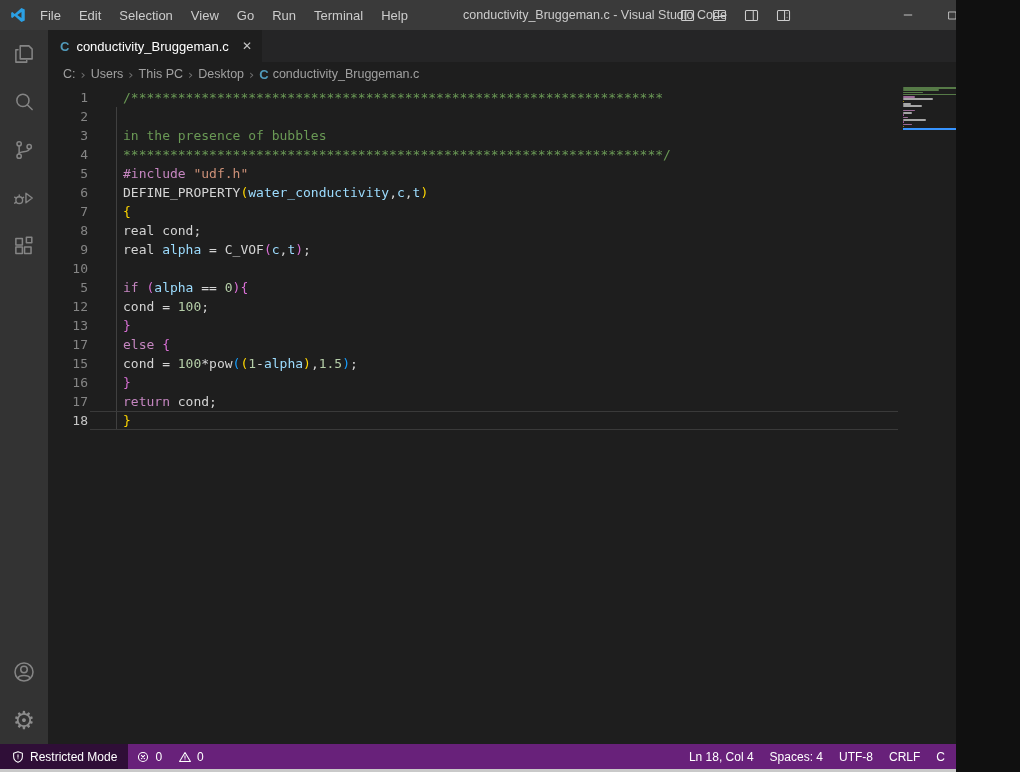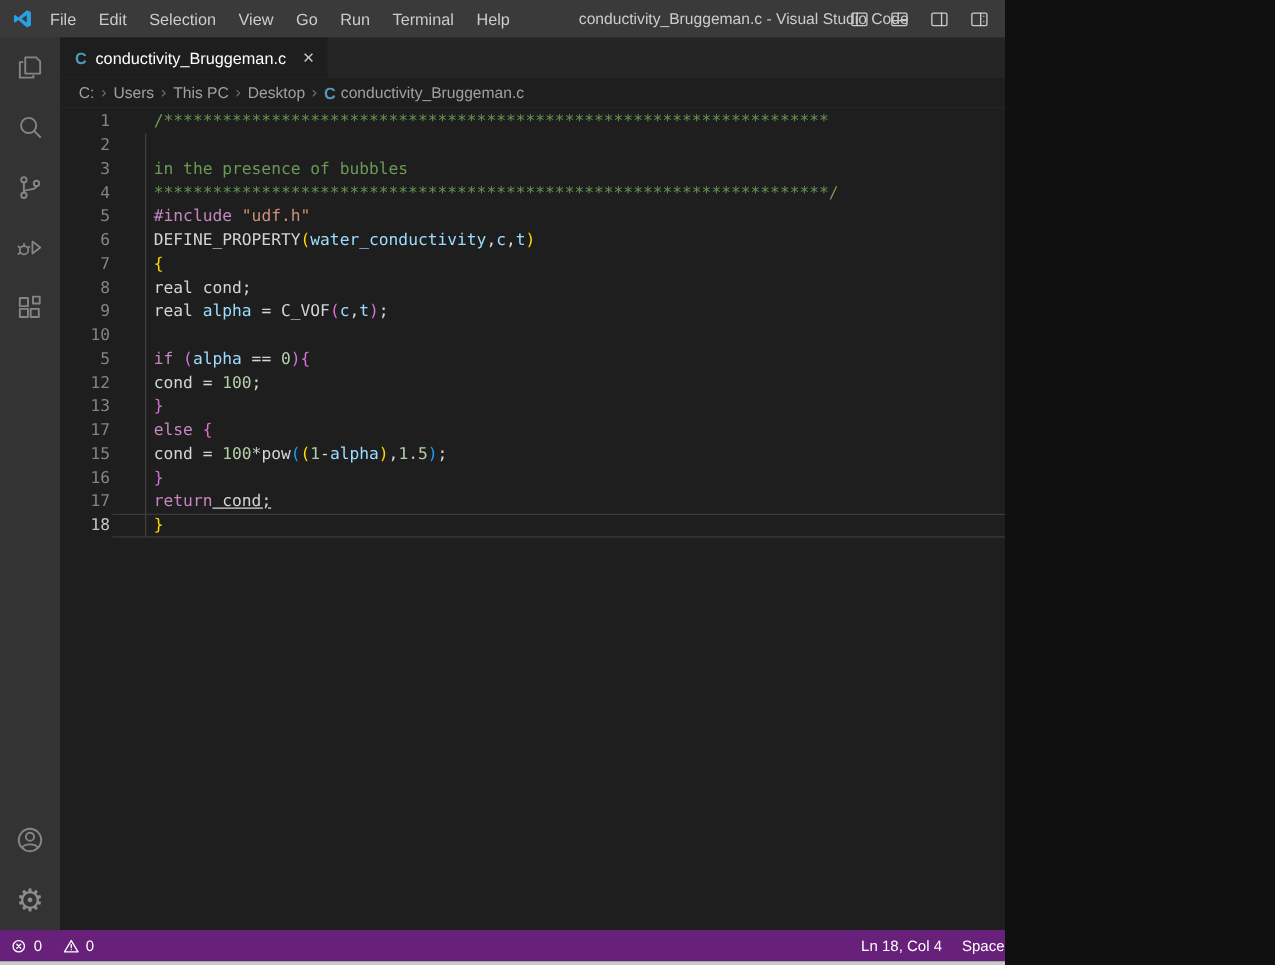--- a/index.html
+++ b/index.html
@@ -1,18 +1,18 @@
 <!DOCTYPE html>
 <html><head>
 <meta charset="utf-8">
 <style>
   * { margin:0; padding:0; box-sizing:border-box; }
   html,body { background:#101010; }
   body { font-family:"Liberation Sans", sans-serif; }
-  #app { position:relative; width:804px; height:772px; background:#14532d; overflow:hidden; }
+  #app { position:relative; width:956px; height:772px; background:#c4b5fd; overflow:hidden; }
 
   
   .titlebar { position:absolute; left:0; top:0; width:1020px; height:30px; background:#3a3a3a;
               display:flex; align-items:center; color:#cccccc; font-size:13px; }
   .logo { margin-left:9px; margin-right:4px; display:flex; align-items:center; }
   .menubar { display:flex; align-items:center; }
   .menu-item { padding:4px 9px; border-radius:4px; cursor:default; }
   .win-title { position:absolute; left:400px; width:390px; text-align:center; font-size:12.5px; color:#cccccc; white-space:nowrap; }
   .tb-actions { position:absolute; right:225px; top:0; height:30px; display:flex; align-items:center; gap:8px; }
   .tb-actions .ic { width:24px; height:24px; display:flex; align-items:center; justify-content:center; }
@@ -291,21 +291,21 @@
         <div class="code-line">
           <span class="line-num">15</span>
           <span class="line-text"><span style="color: rgb(212, 212, 212);">cond = </span><span style="color: rgb(181, 206, 168);">100</span><span style="color: rgb(212, 212, 212);">*</span><span style="color: rgb(212, 212, 212);">pow</span><span style="color: rgb(23, 159, 255);">(</span><span style="color: rgb(255, 215, 0);">(</span><span style="color: rgb(181, 206, 168);">1</span><span style="color: rgb(212, 212, 212);">-</span><span style="color: rgb(156, 220, 254);">alpha</span><span style="color: rgb(255, 215, 0);">)</span><span style="color: rgb(212, 212, 212);">,</span><span style="color: rgb(181, 206, 168);">1.5</span><span style="color: rgb(23, 159, 255);">)</span><span style="color: rgb(212, 212, 212);">;</span></span>
         </div>
         <div class="code-line">
           <span class="line-num">16</span>
           <span class="line-text"><span style="color: rgb(218, 112, 214);">}</span></span>
         </div>
         <div class="code-line">
           <span class="line-num">17</span>
-          <span class="line-text"><span style="color: rgb(197, 134, 192);">return</span><span style="color: rgb(212, 212, 212); text-decoration: underline;"> cond;</span></span>
+          <span class="line-text"><span style="color: rgb(197, 134, 192);">return</span><span style="color: rgb(212, 212, 212);"> cond;</span></span>
         </div>
         <div class="code-line">
           <span class="line-num active">18</span>
           <span class="line-text"><span style="color: rgb(255, 215, 0);">}</span></span>
         </div>
       </div>
     <div class="minimap" id="minimap">
         <div class="mm-row" style="width: 53.82px; background: rgb(106, 153, 85); opacity: 0.75;"></div>
         <div class="mm-row" style="width: 35.88px; background: rgb(106, 153, 85); opacity: 0.75;"></div>
         <div class="mm-row" style="width: 20.28px; background: rgb(106, 153, 85); opacity: 0.75;"></div>
@@ -324,20 +324,30 @@
         <div class="mm-row" style="width: 0.78px; background: rgb(218, 112, 214); opacity: 0.75;"></div>
         <div class="mm-row" style="width: 9.36px; background: rgb(197, 134, 192); opacity: 0.75;"></div>
         <div class="mm-row" style="width: 0.78px; background: rgb(255, 215, 0); opacity: 0.75;"></div>
         <div class="mm-cursorline" style="background: rgb(55, 148, 255);"></div>
       </div>
     <div class="scroll-line"></div>
     <div class="scroll-dash"></div>
   </div>
 
   <div class="statusbar" id="statusbar" style="background: rgb(104, 33, 122);">
+    <div class="sb-item sb-prominent" style="background: rgba(0, 0, 0, 0.55);">
+        <span style="display: flex;">
+          <svg width="14" height="14" viewBox="0 0 24 24" fill="none" stroke="#ffffff" stroke-width="1.8" stroke-linecap="round" stroke-linejoin="round">
+            <path d="M12 3 L19.5 5.4 V11 C19.5 15.7 16.4 19.3 12 21 C7.6 19.3 4.5 15.7 4.5 11 V5.4 Z"></path>
+            <path d="M12 8 V12.5"></path>
+            <path d="M12 15 V15.1"></path>
+          </svg>
+        </span>
+        <span>Restricted Mode</span>
+      </div>
       <div class="sb-item">
         <span style="display: flex;">
           <svg width="14" height="14" viewBox="0 0 24 24" fill="none" stroke="#ffffff" stroke-width="1.8" stroke-linecap="round" stroke-linejoin="round">
             <circle cx="12" cy="12" r="7.8"></circle>
             <path d="M9.3 9.3 L14.7 14.7 M14.7 9.3 L9.3 14.7"></path>
           </svg>
         </span>
         <span>0</span>
       </div>
       <div class="sb-item">

